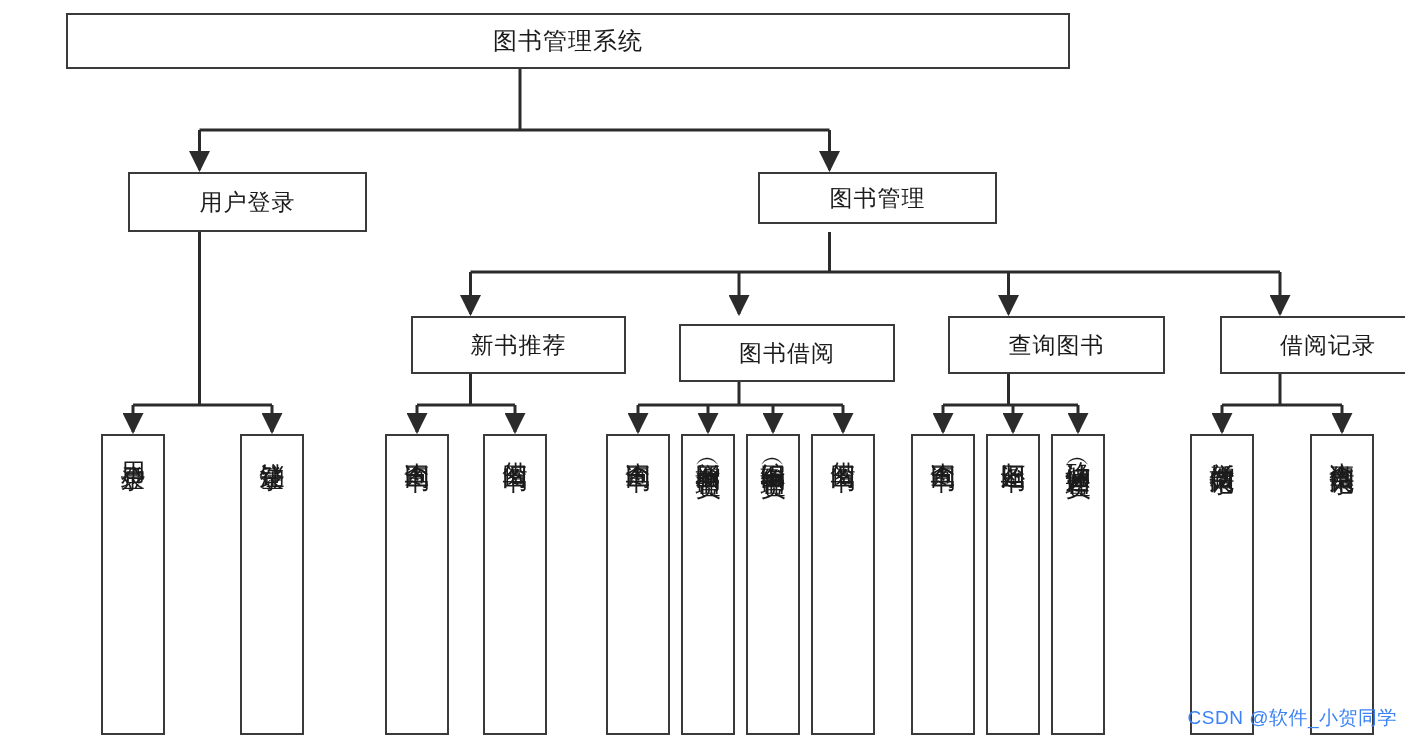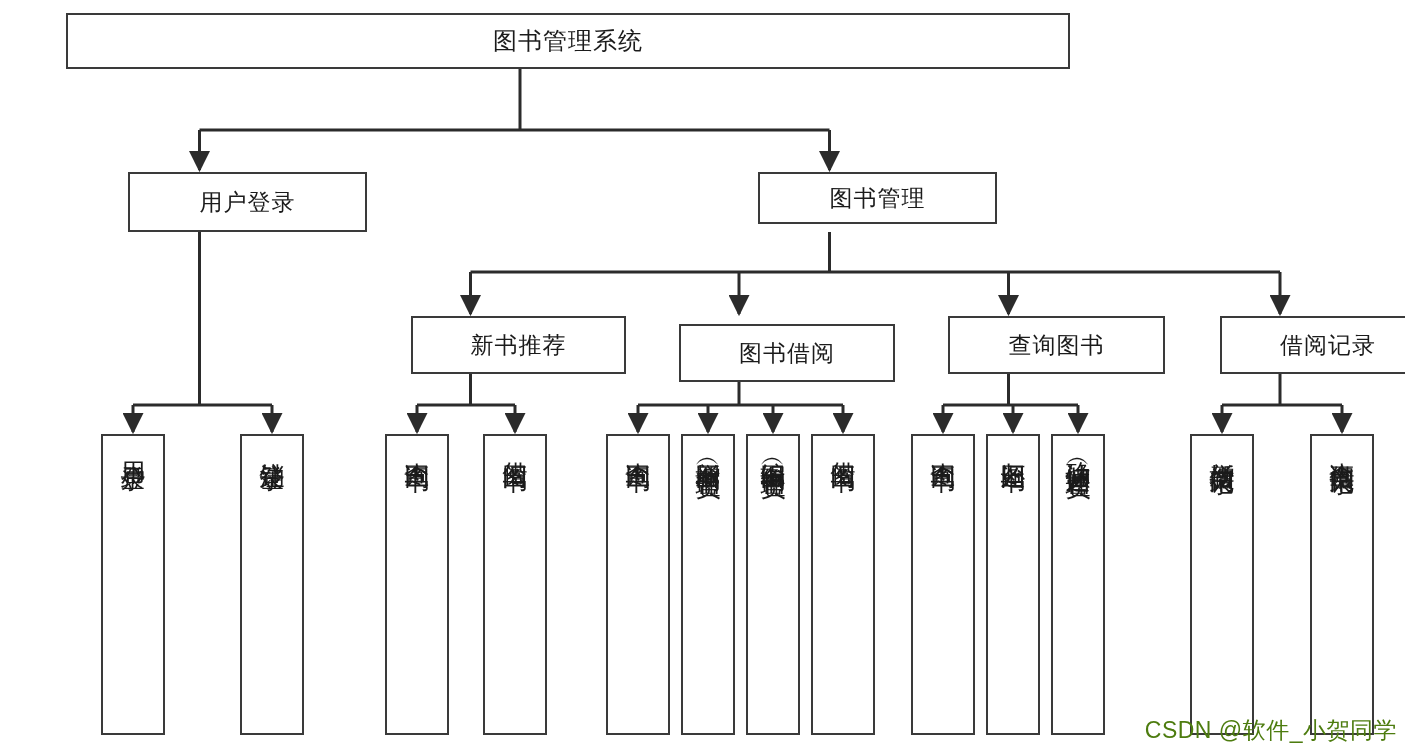--- a/index.html
+++ b/index.html
@@ -57,23 +57,23 @@
     letter-spacing: 2px;
     white-space: nowrap;
     color: #1b1b1b;
   }
   .leaf-tall .vlabel {
     font-size: 25px;
   }
   .watermark {
     position: absolute;
     right: 8px;
-    bottom: 1px;
-    font-size: 23px;
-    color: #4d7c0f;
+    bottom: 16px;
+    font-size: 19px;
+    color: #3b82f6;
     letter-spacing: 0.5px;
     white-space: nowrap;
   }
 </style>
 </head>
 <body>
 
 <div id="canvas">
 
   <svg id="edges" viewBox="0 0 1405 747" xmlns="http://www.w3.org/2000/svg">

